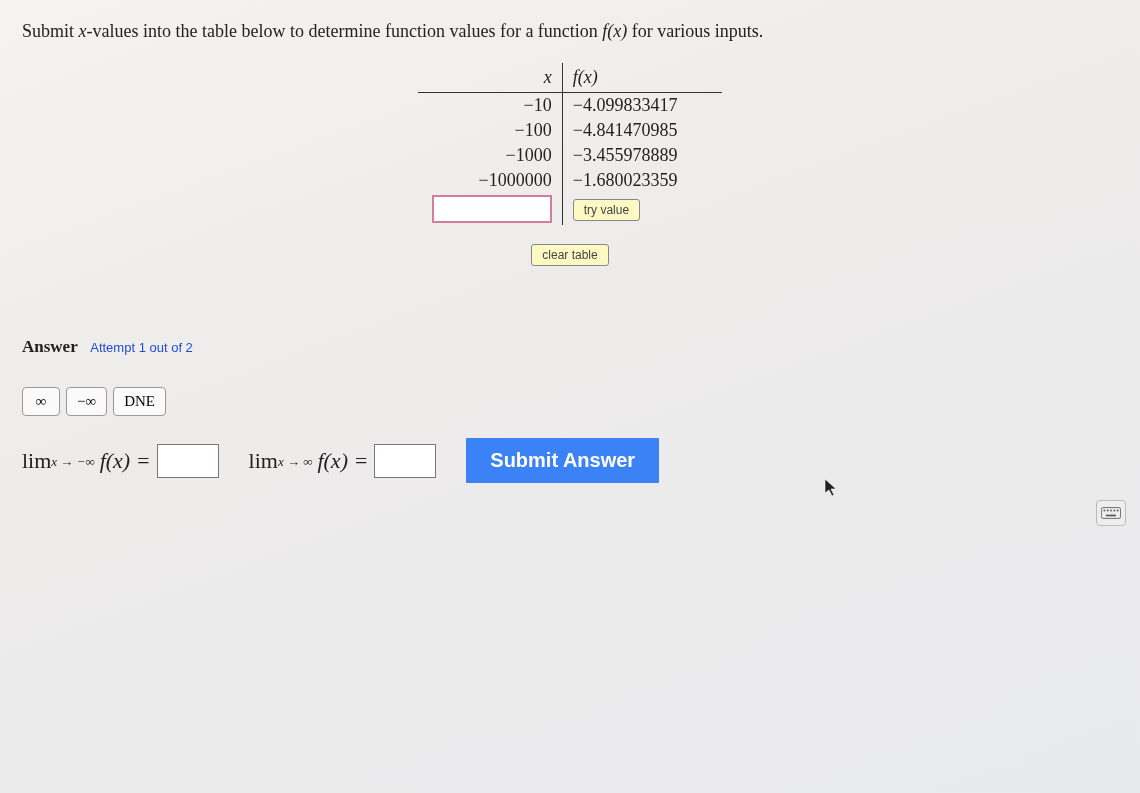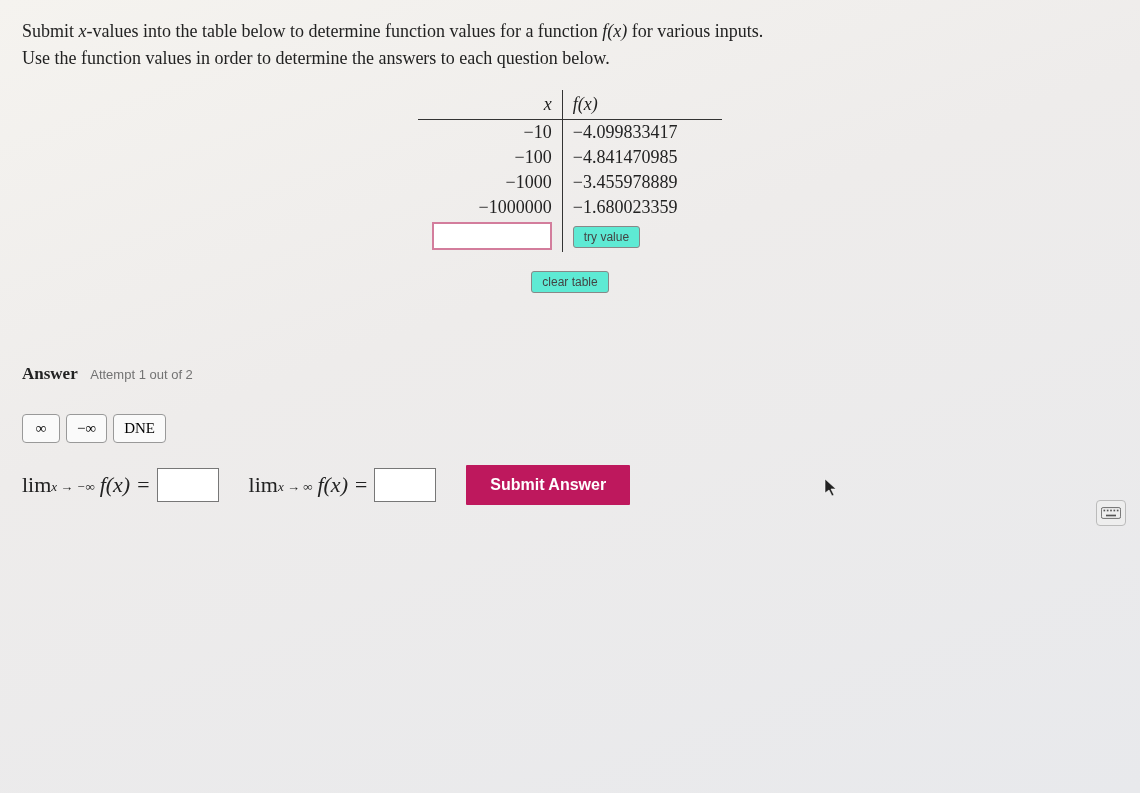--- a/index.html
+++ b/index.html
@@ -27,31 +27,31 @@
     width: 120px; height: 28px;
     border: 2px solid #d37d9c;
     background: #fff;
     font-family: Georgia, serif; font-size: 16px;
     text-align: center;
   }
   .small-btn {
     display: inline-block;
     border: 1px solid #888;
     border-radius: 3px;
-    background: #5eead4;
+    background: #fef9c3;
     font-size: 12px;
     font-family: Arial, sans-serif;
     color: #444;
     padding: 3px 10px;
     cursor: pointer;
   }
   .clear-row { margin-top: 18px; }
   .answer-section { margin-top: 70px; }
   .answer-label { font-weight: bold; font-size: 17px; }
-  .attempt-text { font-size: 13px; color: #737373; font-family: Arial, sans-serif; margin-left: 8px; }
+  .attempt-text { font-size: 13px; color: #1d4ed8; font-family: Arial, sans-serif; margin-left: 8px; }
   .sym-buttons { margin-top: 30px; display: flex; gap: 6px; }
   .sym-btn {
     border: 1px solid #999;
     border-radius: 4px;
     background: #fafafa;
     font-family: 'Times New Roman', serif;
     font-size: 15px;
     padding: 5px 10px;
     min-width: 38px; text-align: center;
     cursor: pointer;
@@ -62,26 +62,26 @@
   .limit-top { font-size: 22px; }
   .limit-bot { font-size: 13px; margin-top: 2px; }
   .answer-input {
     width: 62px; height: 34px;
     border: 1.5px solid #777;
     background: #fff;
     margin-left: 6px;
     font-size: 18px; text-align: center;
   }
   .submit-btn {
-    background: #be185d;
+    background: #3b82f6;
     color: #fff;
     border: none;
     font-family: Arial, sans-serif;
     font-weight: bold;
-    font-size: 16px;
+    font-size: 20px;
     padding: 11px 24px;
     cursor: pointer;
     border-radius: 1px;
   }
   .keyboard-badge {
     position: absolute;
     right: 14px; top: 500px;
     width: 30px; height: 26px;
     border: 1px solid #bbb;
     border-radius: 4px;
@@ -93,21 +93,20 @@
     position: absolute;
     left: 824px; top: 478px;
     width: 14px; height: 20px;
   }
 </style>
 </head>
 <body>
 
 <div class="instructions">
   <span>Submit </span><span class="math-var">x</span><span>-values into the table below to determine function values for a function </span><span class="math-var">f(x)</span><span> for various inputs.</span><br>
-  <span>Use the function values in order to determine the answers to each question below.</span>
 </div>
 
 <div class="table-wrap">
   <table class="fx">
     <thead>
       <tr>
         <th class="xcol"><span class="math-var">x</span></th>
         <th class="fcol"><span class="math-var">f(x)</span></th>
       </tr>
     </thead>

